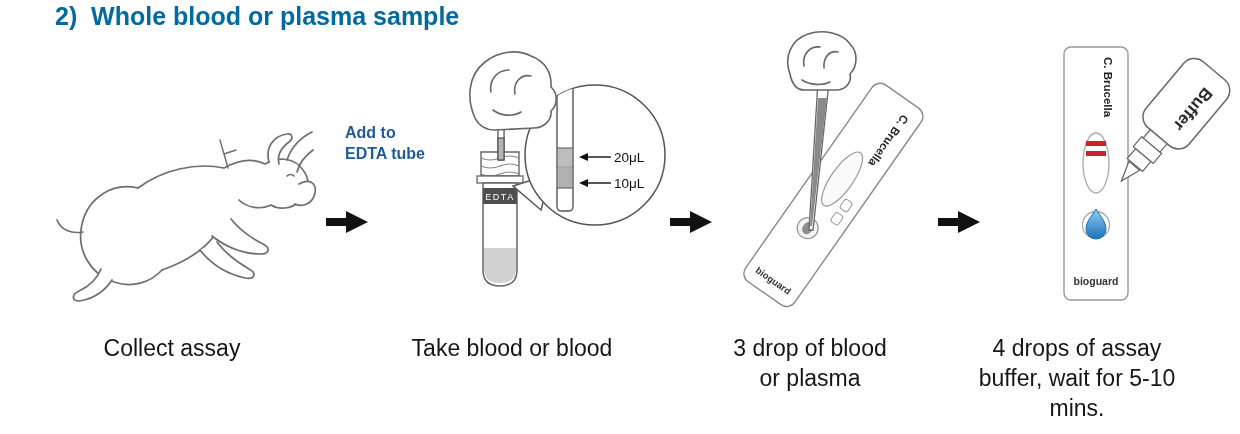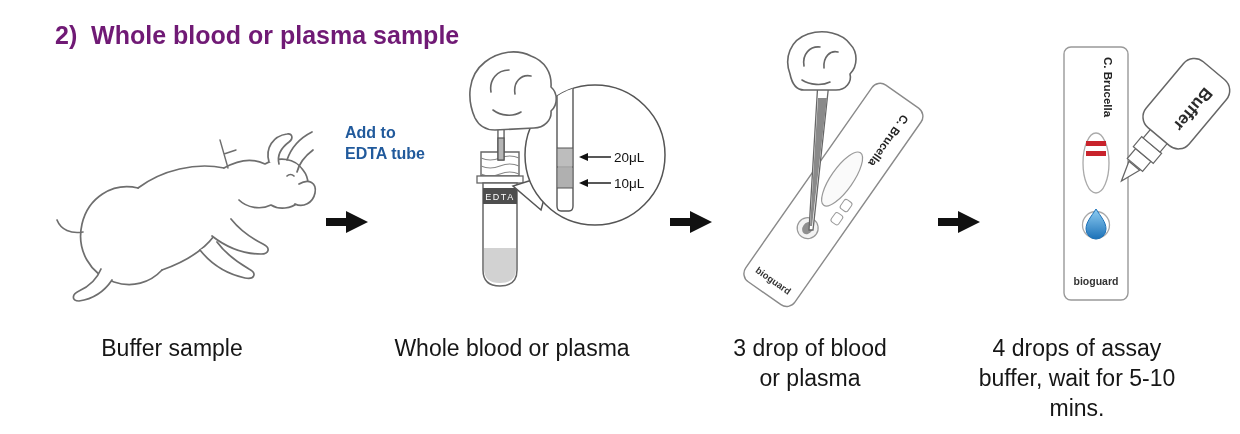--- a/index.html
+++ b/index.html
@@ -5,23 +5,23 @@
   * { margin:0; padding:0; box-sizing:border-box; }
   html,body { width:1240px; height:434px; }
   body {
     background:#ffffff;
     font-family:"Liberation Sans", sans-serif;
     position:relative;
     overflow:hidden;
   }
   .abs { position:absolute; }
   .title {
-    left:55px; top:21px;
+    left:55px; top:2px;
     font-size:25px; font-weight:600;
-    color:#701a75;
+    color:#0369a1;
     white-space:pre;
   }
   .note {
     left:345px; top:122px;
     font-size:16px; font-weight:600;
     color:#215a9c;
     line-height:1.32;
     white-space:pre-line;
   }
   .caption {
@@ -166,19 +166,19 @@
   <g transform="translate(84,145) rotate(40)">
     <path d="M0,4 L-7,-16 L7,-16 Z" fill="#ffffff" stroke="#666666" stroke-width="1.3"></path>
     <rect x="-10" y="-30" width="20" height="13" fill="#ffffff" stroke="#666666" stroke-width="1.2"></rect>
     <rect x="-13" y="-43" width="26" height="13" fill="#ffffff" stroke="#666666" stroke-width="1.2"></rect>
     <rect x="-11" y="-55" width="22" height="12" fill="#ffffff" stroke="#666666" stroke-width="1.2"></rect>
     <rect x="-28" y="-140" width="56" height="86" rx="14" fill="#ffffff" stroke="#666666" stroke-width="1.5"></rect>
     <text transform="translate(3,-97) rotate(90)" text-anchor="middle" font-size="17" font-weight="bold" fill="#2b2b2b">Buffer</text>
   </g>
 </svg>
 
-<div class="abs caption" style="left:72px; width:200px;">Buffer sample</div>
-<div class="abs caption" style="left:382px; width:260px;">Whole blood or plasma</div>
+<div class="abs caption" style="left:72px; width:200px;">Collect assay</div>
+<div class="abs caption" style="left:382px; width:260px;">Take blood or blood</div>
 <div class="abs caption" style="left:710px; width:200px;">3 drop of blood
 or plasma</div>
 <div class="abs caption" style="left:962px; width:230px;">4 drops of assay
 buffer, wait for 5-10
 mins.</div>
 
 </body></html>

